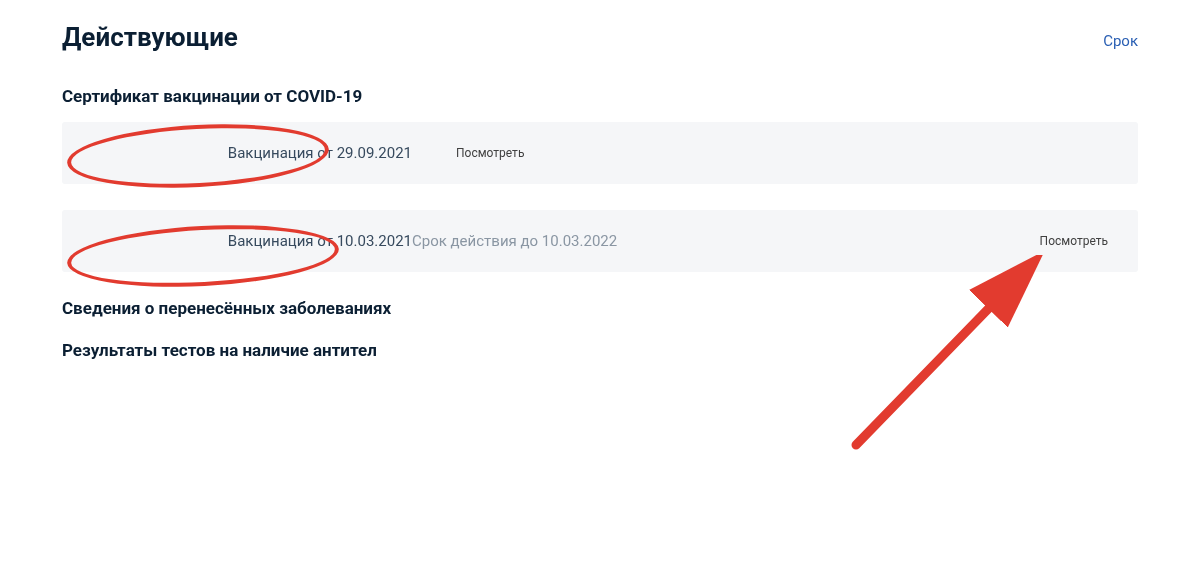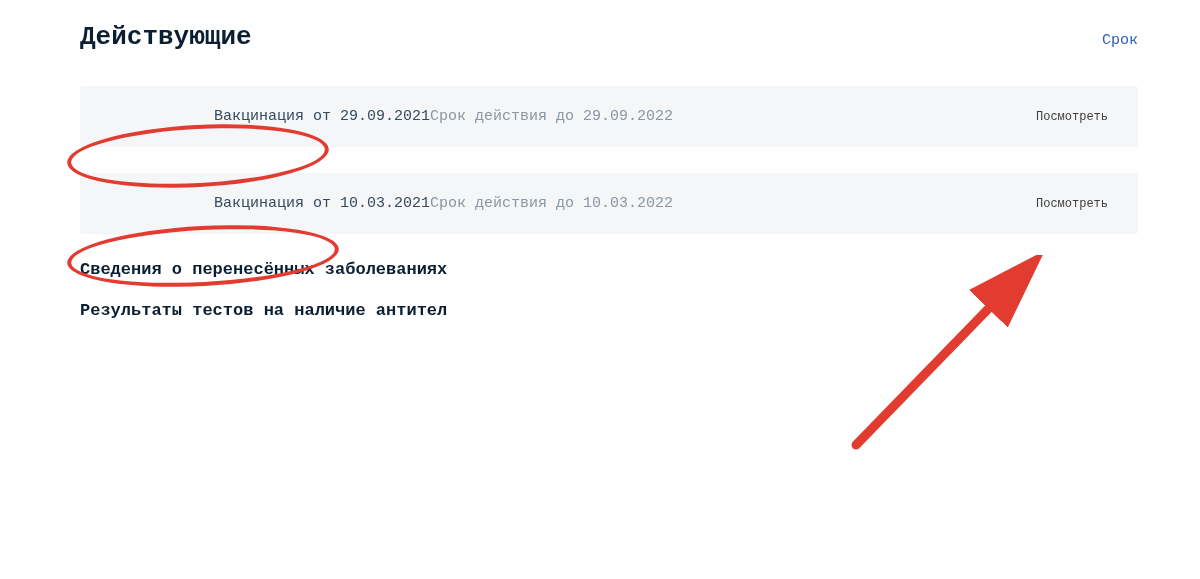--- a/index.html
+++ b/index.html
@@ -6,23 +6,22 @@
     body {
       font-family: -apple-system, BlinkMacSystemFont, "Segoe UI", Roboto, Arial, sans-serif;
       background: #ffffff;
       width: 1200px;
       height: 579px;
       color: #0b1f33;
       position: relative;
       overflow: hidden;
     }
     .container {
-      padding: 22px 62px 0 80px;
+      padding: 22px 62px 0 62px;
       position: relative;
-      font-family: Liberation Mono, monospace;
     }
     .header-row {
       display: flex;
       justify-content: space-between;
       align-items: baseline;
       margin-bottom: 34px;
     }
     .page-title {
       font-size: 26px;
       font-weight: 700;
@@ -96,24 +95,24 @@
 </head>
 <body>
 
 <div class="container">
 
   <div class="header-row">
     <h1 class="page-title">Действующие</h1>
     <a class="archive-link">Срок</a>
   </div>
 
+  <h2 class="section-title first">Сертификат вакцинации от COVID-19</h2>
 
   <div class="card">
     <div class="card-col-left">Вакцинация от 29.09.2021</div>
-    <div class="card-col-mid">Срок действия до 29.09.2022</div>
     <a class="card-col-right">Посмотреть</a>
   </div>
 
   <div class="card">
     <div class="card-col-left">Вакцинация от 10.03.2021</div>
     <div class="card-col-mid">Срок действия до 10.03.2022</div>
     <a class="card-col-right">Посмотреть</a>
   </div>
 
   <h2 class="section-title">Сведения о перенесённых заболеваниях</h2>

